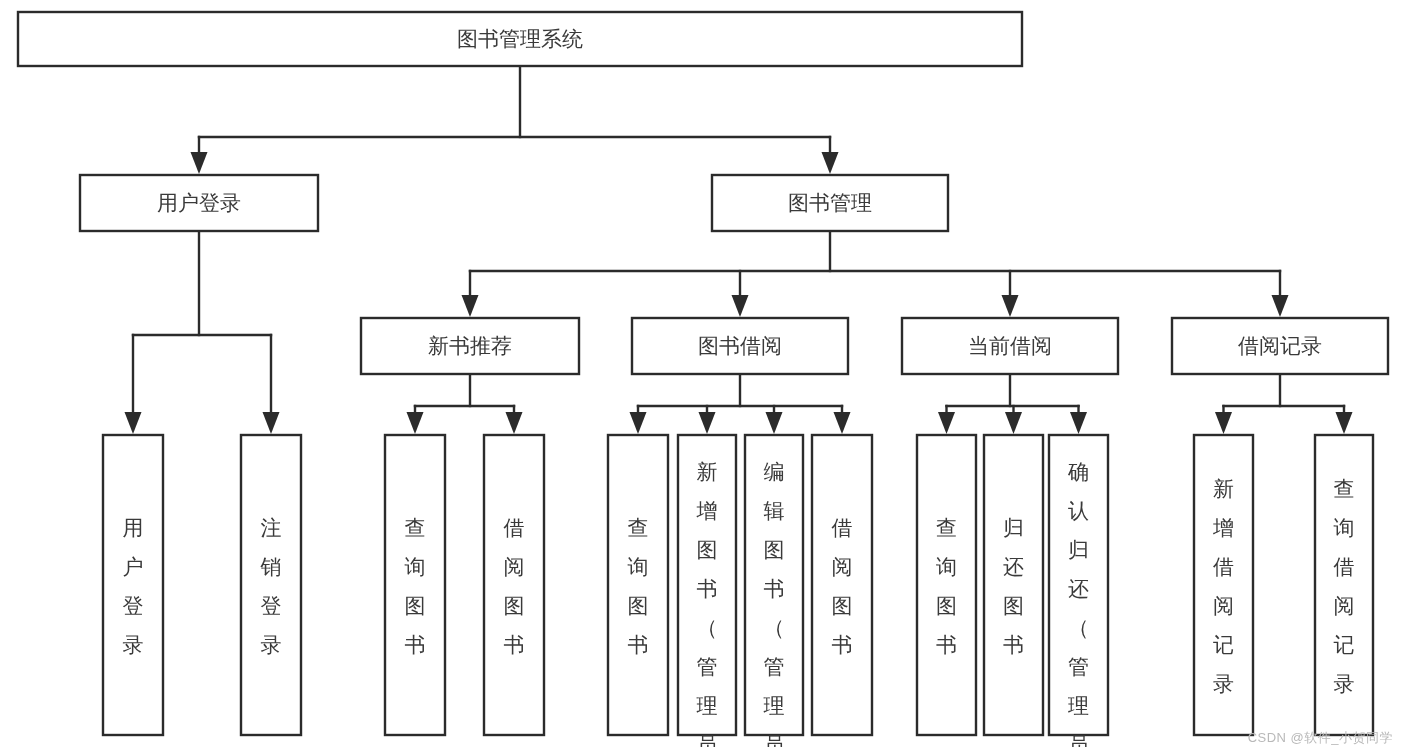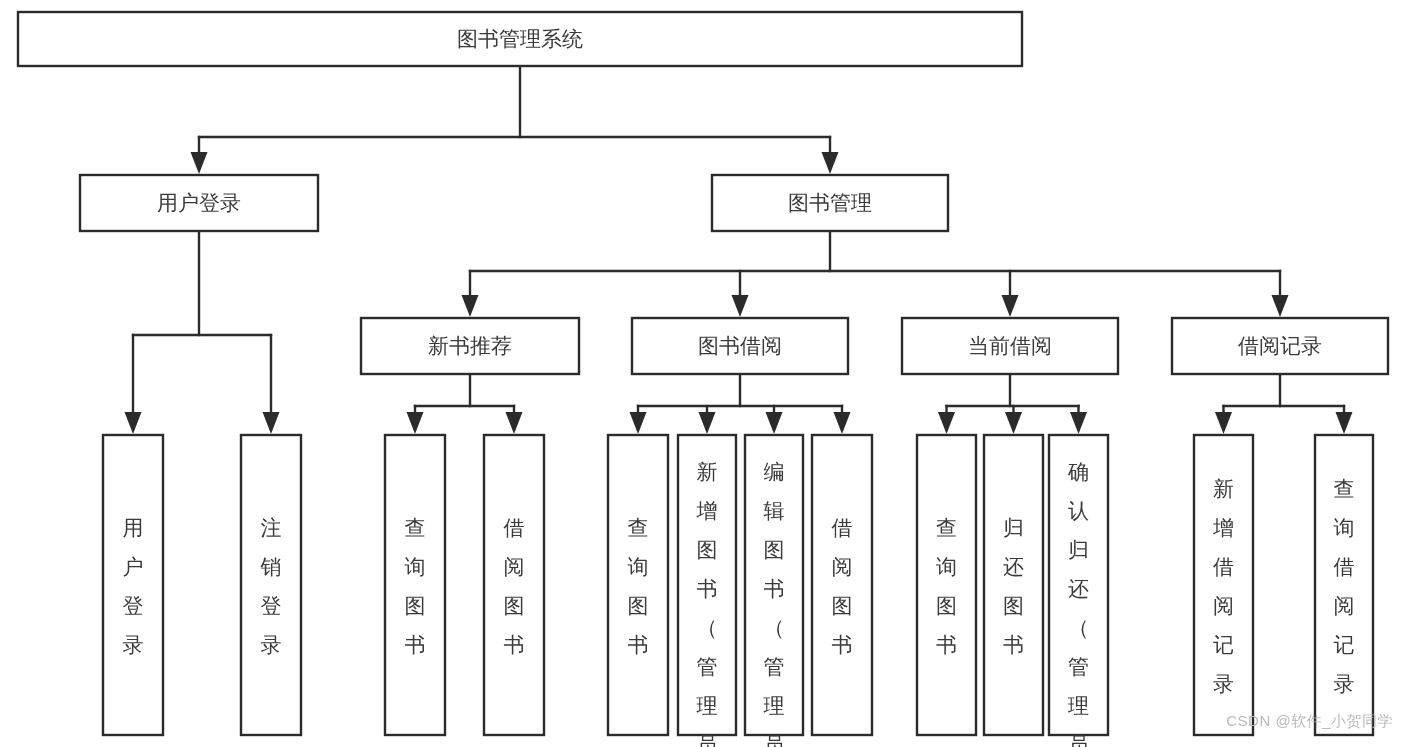--- a/index.html
+++ b/index.html
@@ -51,23 +51,23 @@
   }
   .node-label-v {
     fill: #3a3a3a;
     font-family: "Liberation Sans", "DejaVu Sans", sans-serif;
     font-size: 21px;
     text-anchor: middle;
   }
   .watermark {
     position: absolute;
     right: 12px;
-    bottom: 16px;
+    bottom: 0;
     color: #b9b9b9;
-    font-size: 15px;
+    font-size: 13px;
     font-family: "Liberation Sans", "DejaVu Sans", sans-serif;
     letter-spacing: 0.5px;
     white-space: nowrap;
     user-select: none;
   }
 </style>
 </head>
 <body>
 
 <div id="diagram-root">

